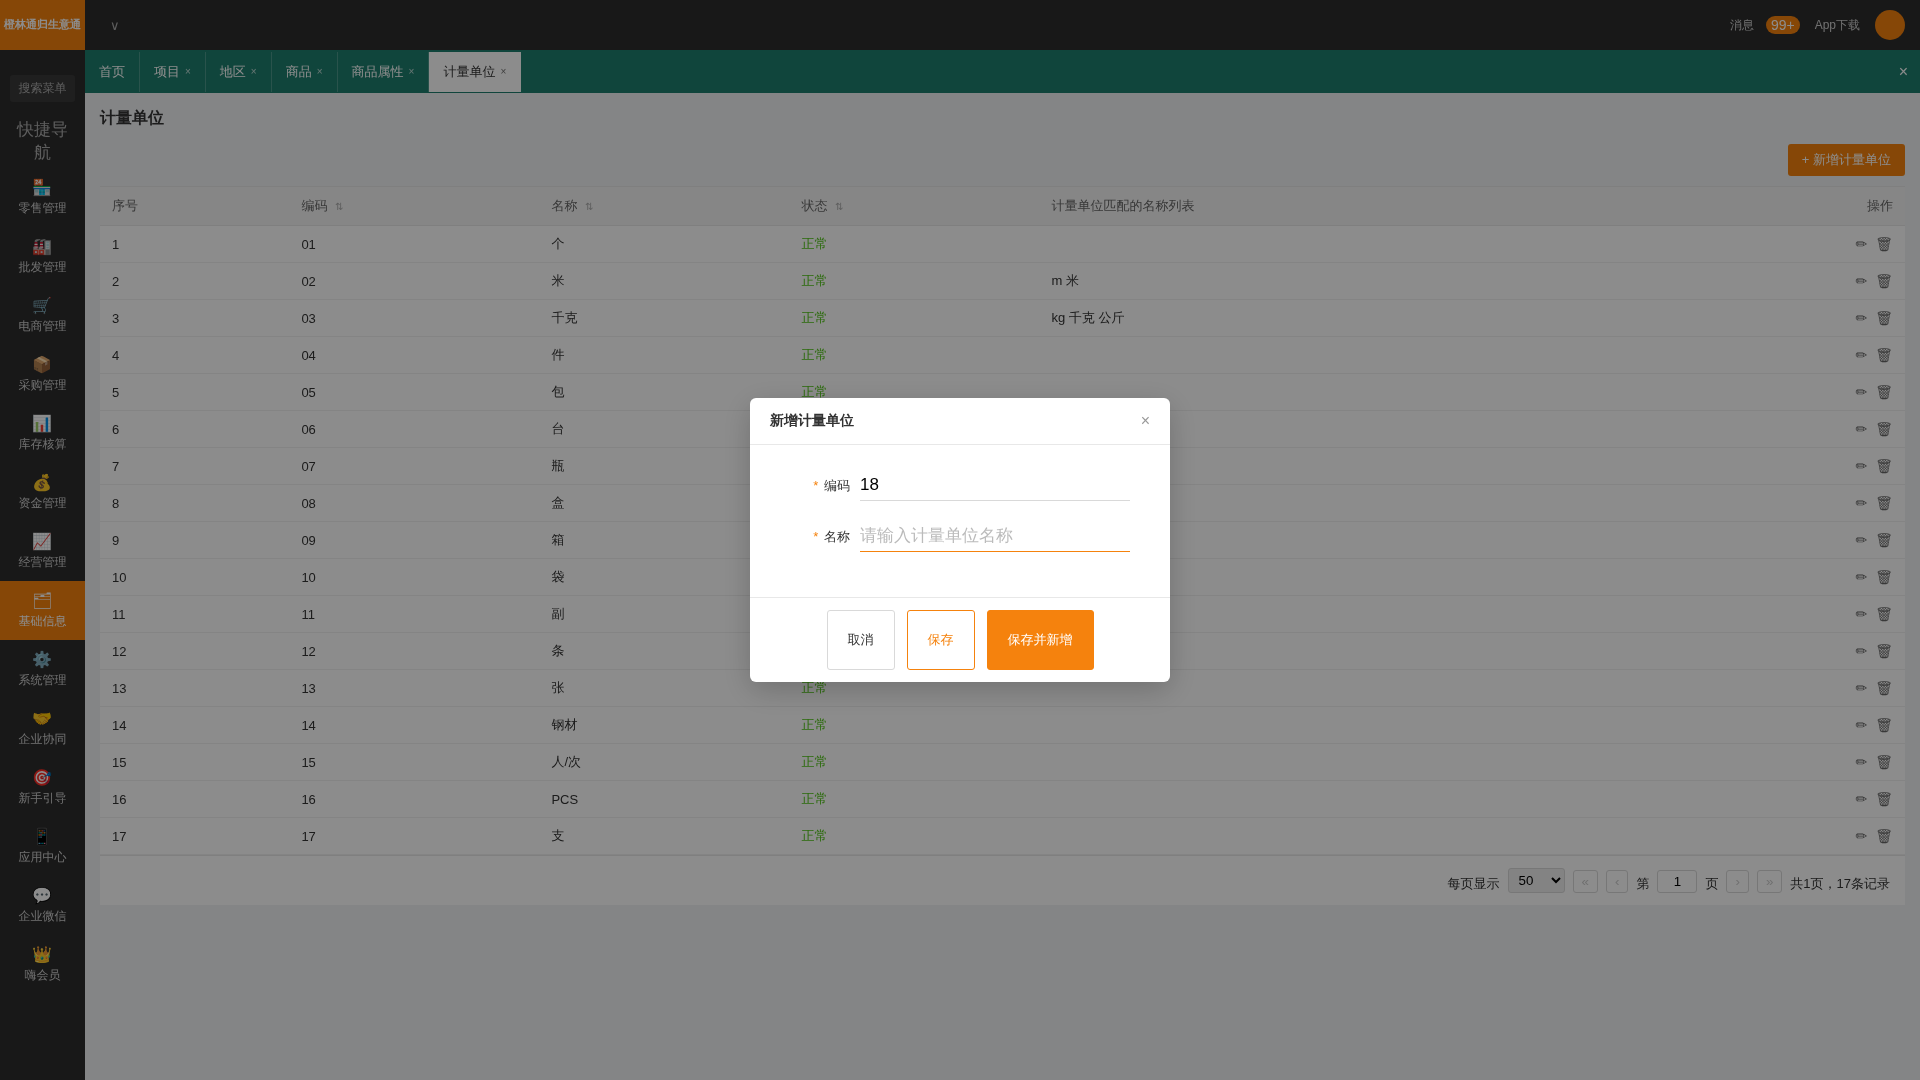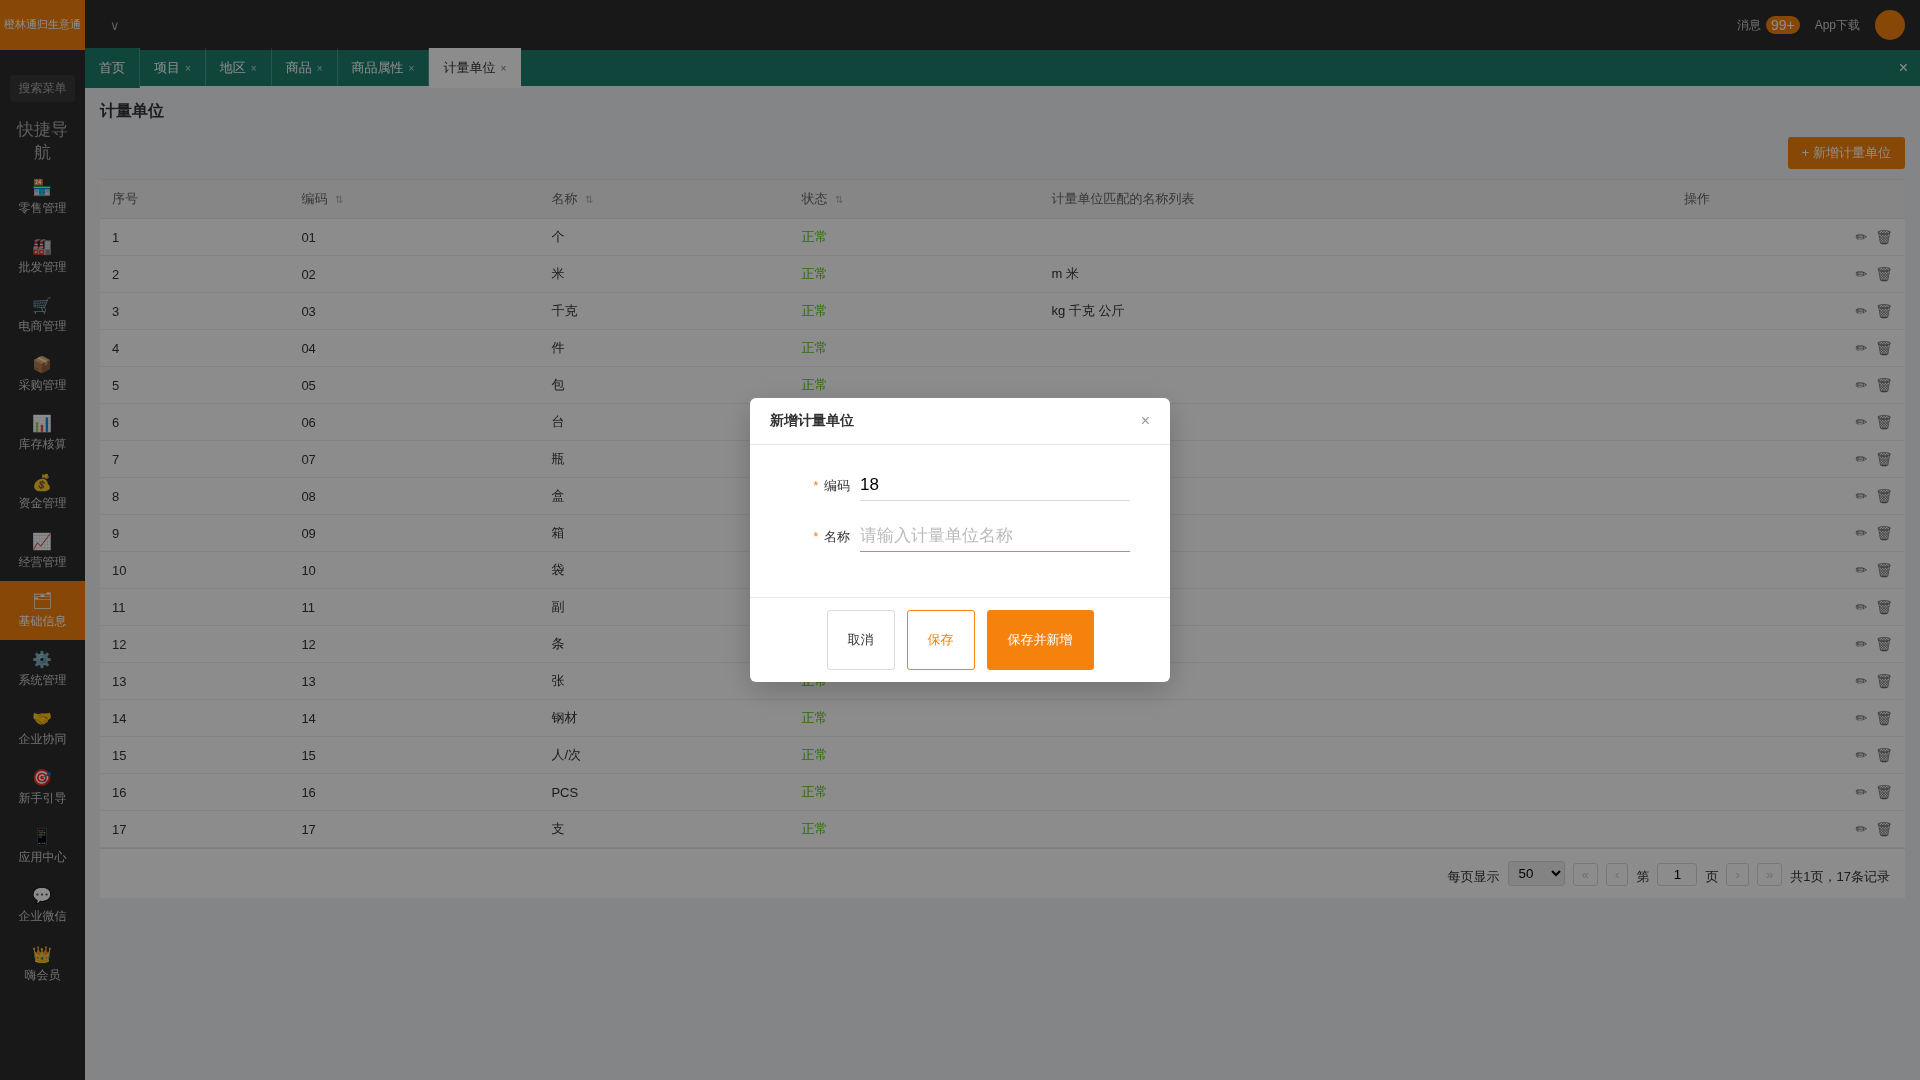--- a/index.html
+++ b/index.html
@@ -1,43 +1,43 @@
 <!DOCTYPE html>
 <html><head>
   <meta charset="utf-8">
   <style>
     * { box-sizing: border-box; margin: 0; padding: 0; }
     body { font-family: "Microsoft YaHei", "PingFang SC", sans-serif; font-size: 13px; background: #f0f2f5; display: flex; height: 1080px; width: 1920px; overflow: hidden; }
 
     
     .sidebar { width: 85px; background: #2d2d2d; display: flex; flex-direction: column; align-items: center; padding-top: 0; flex-shrink: 0; }
     .sidebar-logo { width: 85px; height: 50px; background: #f5820d; display: flex; align-items: center; justify-content: center; }
-    .sidebar-logo-text { color: white; font-size: 12px; font-weight: normal; text-align: right; line-height: 1.2; }
+    .sidebar-logo-text { color: white; font-size: 12px; font-weight: bold; text-align: right; line-height: 1.2; }
     .sidebar-search { width: 100%; padding: 8px 10px; margin-top: 17px; }
     .sidebar-search-btn { width: 100%; background: #3a3a3a; border: none; color: #aaa; font-size: 12px; padding: 5px; border-radius: 3px; cursor: pointer; text-align: center; }
     .sidebar-nav-title { color: #aaa; font-size: 17px; padding: 8px 10px 4px; text-align: center; }
     .sidebar-item { width: 100%; padding: 10px 5px; text-align: center; color: #ccc; cursor: pointer; font-size: 12px; }
     .sidebar-item.active { background: #f5820d; color: white; }
     .sidebar-item .icon { font-size: 16px; display: block; margin-bottom: 3px; }
 
     
     .main { flex: 1; display: flex; flex-direction: column; overflow: hidden; }
 
     
     .topbar { height: 50px; background: #2d2d2d; display: flex; align-items: center; padding: 0 15px; justify-content: space-between; flex-shrink: 0; }
     .topbar-left { display: flex; align-items: center; gap: 10px; }
     .topbar-company { color: #aaa; font-size: 13px; }
     .topbar-arrow { color: #aaa; }
     .topbar-right { display: flex; align-items: center; gap: 15px; }
-    .topbar-btn { color: #ccc; font-size: 12px; display: flex; align-items: center; gap: 5px; cursor: pointer; }
+    .topbar-btn { color: #ccc; font-size: 12px; display: flex; align-items: center; gap: 12px; cursor: pointer; }
     .topbar-badge { background: #f5820d; color: white; border-radius: 10px; font-size: 14px; padding: 1px 5px; }
     .topbar-avatar { width: 30px; height: 30px; background: #f5820d; border-radius: 50%; }
 
     
-    .tabs { background: #1e7e6e; display: flex; align-items: center; padding: 0; flex-shrink: 0; height: 36px; }
+    .tabs { background: #1e7e6e; display: flex; align-items: center; padding: 0; flex-shrink: 0; height: 43px; }
     .tab { padding: 0 14px; height: 40px; display: flex; align-items: center; gap: 5px; color: white; cursor: pointer; font-size: 13px; border-right: 1px solid rgba(255,255,255,0.2); }
     .tab.active { background: white; color: #333; }
     .tab .close { color: inherit; font-size: 10px; cursor: pointer; opacity: 0.7; }
     .tab-home { background: #1e7e6e; color: white; }
     .tabs-spacer { flex: 1; }
     .tabs-close-all { color: white; padding: 0 12px; cursor: pointer; font-size: 16px; }
 
     
     .page { flex: 1; padding: 15px; overflow: auto; position: relative; }
     .page-title { font-size: 16px; font-weight: bold; color: #333; margin-bottom: 15px; }
@@ -221,21 +221,21 @@
             <span>名称</span>
             <span class="sort-icon">⇅</span>
           </th>
           <th>
             <span>状态</span>
             <span class="sort-icon">⇅</span>
           </th>
           <th>
             <span>计量单位匹配的名称列表</span>
           </th>
-          <th style="text-align:left;font-family:Liberation Mono, monospace;">
+          <th style="text-align:right;font-family:Liberation Mono, monospace;">
             <span>操作</span>
           </th>
         </tr>
       </thead>
       <tbody id="table-body">
       <tr>
     <td>1</td>
     <td>01</td>
     <td>个</td>
     <td><span class="status-normal">正常</span></td>

